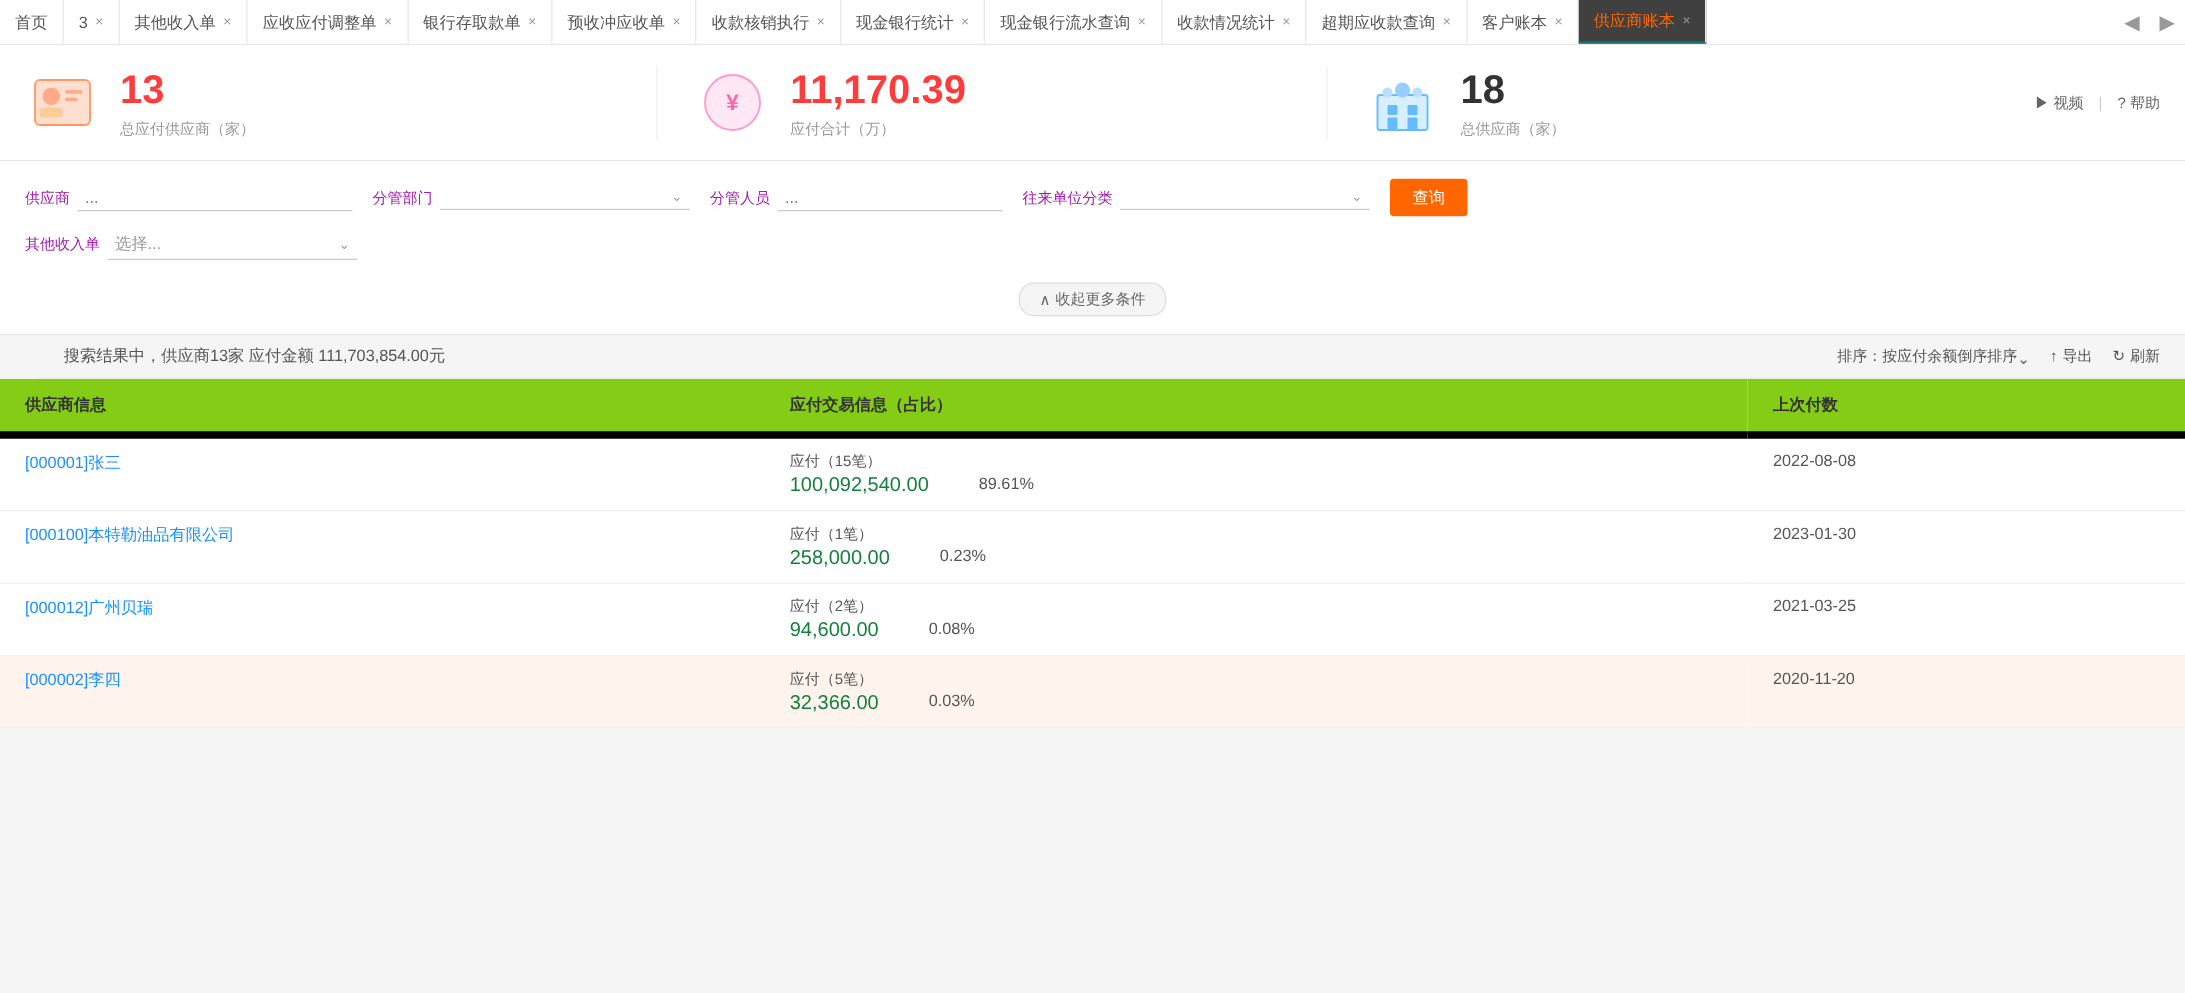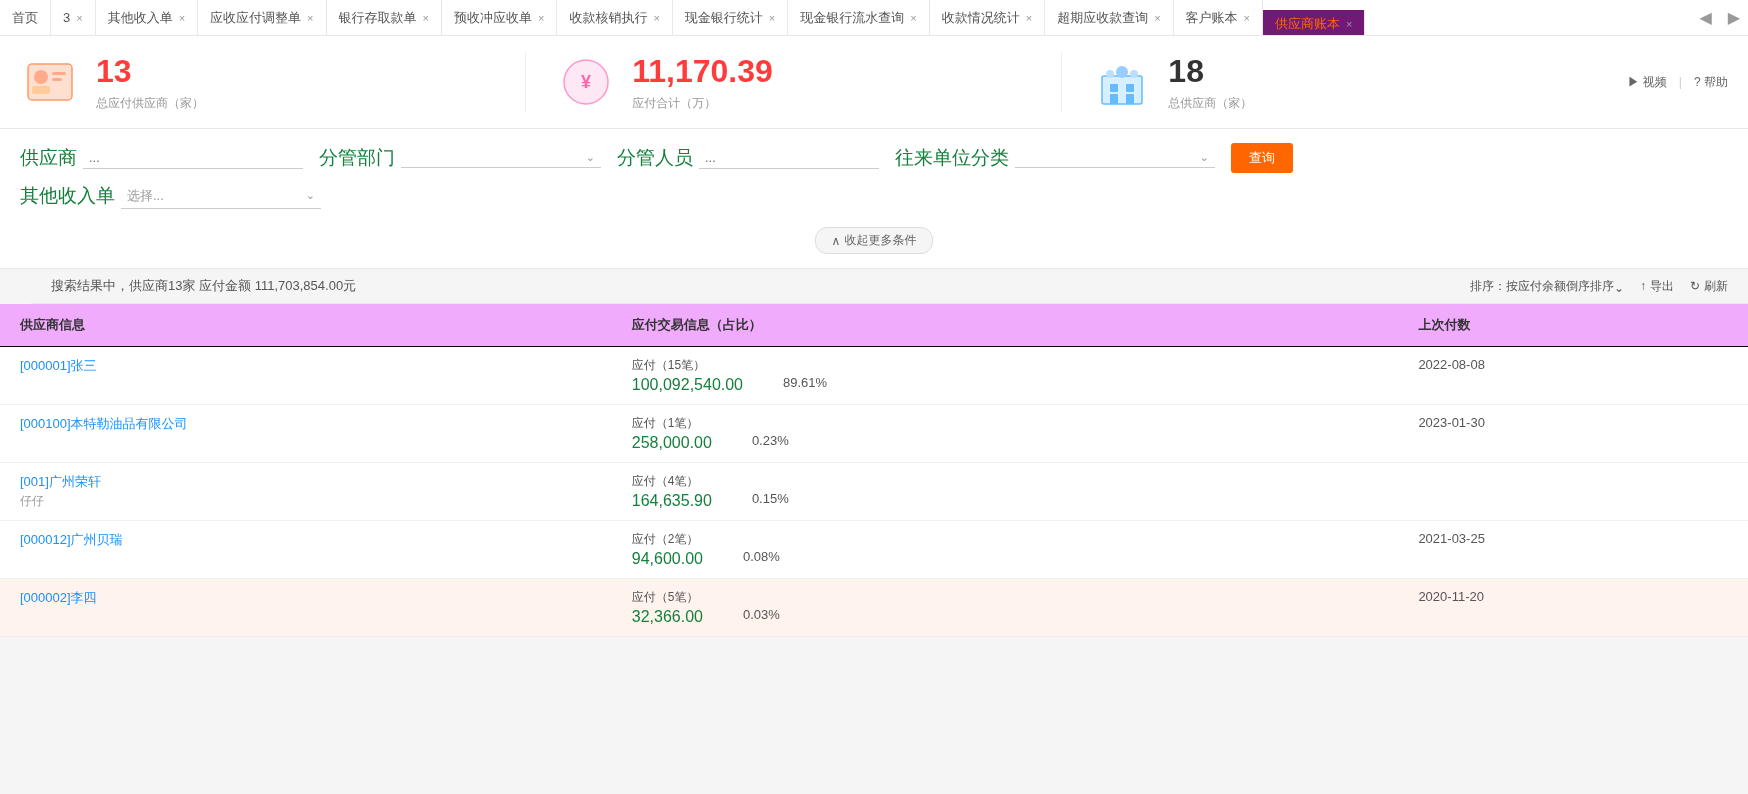--- a/index.html
+++ b/index.html
@@ -8,21 +8,21 @@
     
     .nav-bar {
       display: flex; align-items: center; background: #fff; border-bottom: 1px solid #e8e8e8;
       height: 36px; overflow: hidden;
     }
     .nav-item {
       display: flex; align-items: center; height: 100%; padding: 0 12px;
       cursor: pointer; white-space: nowrap; border-right: 1px solid #e8e8e8;
       font-size: 13px; color: #555;
     }
-    .nav-item.active { color: #ff6600; border-bottom: 8px solid #0f766e; background: #701a75; margin-top: 10px; }
+    .nav-item.active { color: #ff6600; border-bottom: 2px solid #0f766e; background: #404040; }
     .nav-item .close-btn { margin-left: 6px; color: #999; font-size: 11px; }
     .nav-arrows { display: flex; align-items: center; margin-left: auto; }
     .nav-arrow { padding: 0 8px; cursor: pointer; color: #999; font-size: 16px; }
 
     
     .summary-area {
       display: flex; background: #fff; border-bottom: 1px solid #e8e8e8; padding: 16px 20px; align-items: center;
     }
     .summary-card {
       display: flex; align-items: center; flex: 1; border-right: 1px solid #f0f0f0; padding-right: 30px; margin-right: 30px;
@@ -40,21 +40,21 @@
     .top-right-links span { cursor: pointer; }
     .divider-v { color: #ccc; }
 
     
     .filter-area {
       background: #fff; padding: 14px 20px; border-bottom: 1px solid #e8e8e8;
     }
     .filter-row { display: flex; align-items: center; gap: 16px; margin-bottom: 10px; flex-wrap: wrap; }
     .filter-row:last-child { margin-bottom: 0; }
     .filter-item { display: flex; align-items: center; gap: 6px; }
-    .filter-label { color: #15803d; white-space: nowrap; font-size: 19px; }
+    .filter-label { color: #a21caf; white-space: nowrap; font-size: 12px; }
     .filter-input {
       border: none; border-bottom: 1px solid #ccc; padding: 3px 6px; width: 180px;
       font-size: 13px; outline: none; color: #333; background: transparent;
     }
     .filter-select-wrapper {
       display: flex; align-items: center; border-bottom: 1px solid #ccc; padding: 3px 6px; width: 200px;
       cursor: pointer;
     }
     .filter-select-text { flex: 1; font-size: 13px; color: #999; }
     .filter-chevron { color: #999; font-size: 11px; }
@@ -75,21 +75,21 @@
       margin-left: 31px;
     }
     .result-text { font-size: 13px; color: #555; }
     .result-actions { display: flex; align-items: center; gap: 16px; font-size: 12px; color: #555; }
     .result-actions span { cursor: pointer; display: flex; align-items: center; gap: 4px; }
     .sort-select { display: flex; align-items: flex-end; gap: 0; cursor: pointer; color: #555; }
 
     
     .table-area { background: #fff; overflow: auto; }
     table { width: 100%; border-collapse: collapse; }
-    thead tr { background: #f0abfc; border-bottom: 1px solid #000000; }
+    thead tr { background: #84cc16; border-bottom: 6px solid #000000; }
     thead th { padding: 12px 20px; text-align: left; font-weight: 600; font-size: 13px; color: #333; }
     tbody tr { border-bottom: 1px solid #f0f0f0; }
     tbody tr.highlighted { background: #fff3ee; }
     td { padding: 10px 20px; vertical-align: top; font-size: 13px; }
     .supplier-link { color: #1890ff; text-decoration: none; cursor: pointer; }
     .supplier-sub { color: #999; font-size: 12px; margin-top: 2px; }
     .pay-label { color: #555; font-size: 12px; }
     .pay-amount { color: #15803d; font-size: 16px; font-weight: 500; margin-top: 2px; }
     .pay-percent { color: #555; font-size: 13px; }
     .date-text { color: #555; font-size: 13px; }
@@ -288,33 +288,20 @@
       <div>
         <div class="pay-label">应付（1笔）</div>
         <div class="pay-amount">258,000.00</div>
       </div>
       <div class="pay-percent" style="margin-top:18px;">0.23%</div>
     </div>
   </td>
             <td class="date-text">2023-01-30</td>
           </tr>
           <tr>
-            <td><a class="supplier-link">[001]广州荣轩</a><div class="supplier-sub">仔仔</div></td>
-            <td style="display: flex;">
-    <div style="display:flex; align-items:flex-start; gap:40px;">
-      <div>
-        <div class="pay-label">应付（4笔）</div>
-        <div class="pay-amount">164,635.90</div>
-      </div>
-      <div class="pay-percent" style="margin-top:18px;">0.15%</div>
-    </div>
-  </td>
-            <td class="date-text"></td>
-          </tr>
-          <tr>
             <td><a class="supplier-link">[000012]广州贝瑞</a></td>
             <td style="display: flex;">
     <div style="display:flex; align-items:flex-start; gap:40px;">
       <div>
         <div class="pay-label">应付（2笔）</div>
         <div class="pay-amount">94,600.00</div>
       </div>
       <div class="pay-percent" style="margin-top:18px;">0.08%</div>
     </div>
   </td>

